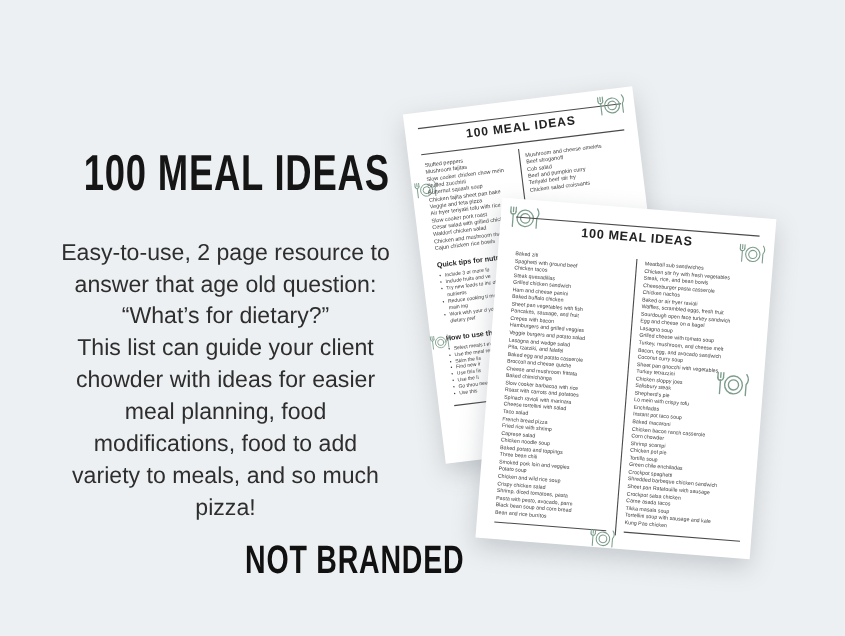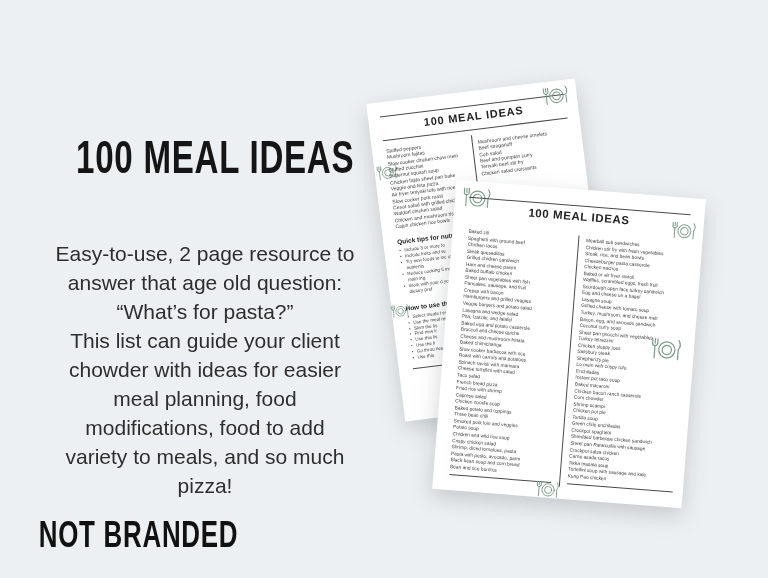--- a/index.html
+++ b/index.html
@@ -3,23 +3,23 @@
 <meta charset="utf-8">
 <style>
   html,body{margin:0;padding:0;}
   body{font-family:"Liberation Sans", sans-serif; background:var(--bg,#edf0f2);}
   .canvas{position:relative;width:768px;height:578px;overflow:hidden;background:var(--bg,#edf0f2);}
 
   
   .left-panel{position:absolute;left:22px;top:0;width:366px;text-align:center;}
   .headline{position:absolute;left:0;top:130px;width:100%;margin:0;font-size:46px;font-weight:700;color:#151515;white-space:nowrap;}
   .cond{display:inline-block;transform:scaleX(0.72);transform-origin:center;letter-spacing:1px;}
-  .desc{position:absolute;left:0;top:215px;width:100%;font-size:21px;line-height:29px;color:#2e2e2e;margin-top:24px;}
+  .desc{position:absolute;left:0;top:215px;width:100%;font-size:21px;line-height:29px;color:#2e2e2e;}
   .desc-line{white-space:nowrap;}
-  .not-branded{position:absolute;left:0;top:514px;width:644px;font-size:36px;font-weight:700;color:#111;white-space:nowrap;}
+  .not-branded{position:absolute;left:0;top:488px;width:644px;text-align:center;font-size:36px;font-weight:700;color:#111;white-space:nowrap;}
 
   
   .page{position:absolute;background:var(--paper,#fff);box-shadow:0 8px 22px rgba(90,100,112,.28);}
   .back-page{left:385px;top:90px;width:210px;height:320px;transform:rotate(-7deg);}
   .front-page{left:444px;top:189px;width:250px;height:310px;transform:rotate(4.5deg);}
 
   .rule{position:absolute;height:1px;background:#4a4a4a;}
   .vrule{position:absolute;width:1px;background:#4a4a4a;}
   .page-title{position:absolute;left:0;right:0;text-align:center;font-weight:700;color:#222;}
   .back-page .page-title{top:19px;font-size:11px;letter-spacing:0.8px;}
@@ -42,21 +42,21 @@
 </head>
 <body>
 
 <div class="canvas">
 
   <section class="left-panel">
     <h1 class="headline"><span class="cond">100 MEAL IDEAS</span></h1>
     <div class="desc">
         <div class="desc-line">Easy-to-use, 2 page resource to</div>
         <div class="desc-line">answer that age old question:</div>
-        <div class="desc-line">“What’s for pasta?”</div>
+        <div class="desc-line">“What’s for dietary?”</div>
         <div class="desc-line">This list can guide your client</div>
         <div class="desc-line">chowder with ideas for easier</div>
         <div class="desc-line">meal planning, food</div>
         <div class="desc-line">modifications, food to add</div>
         <div class="desc-line">variety to meals, and so much</div>
         <div class="desc-line">pizza!</div>
       </div>
   </section>
 
   <section class="page back-page">

